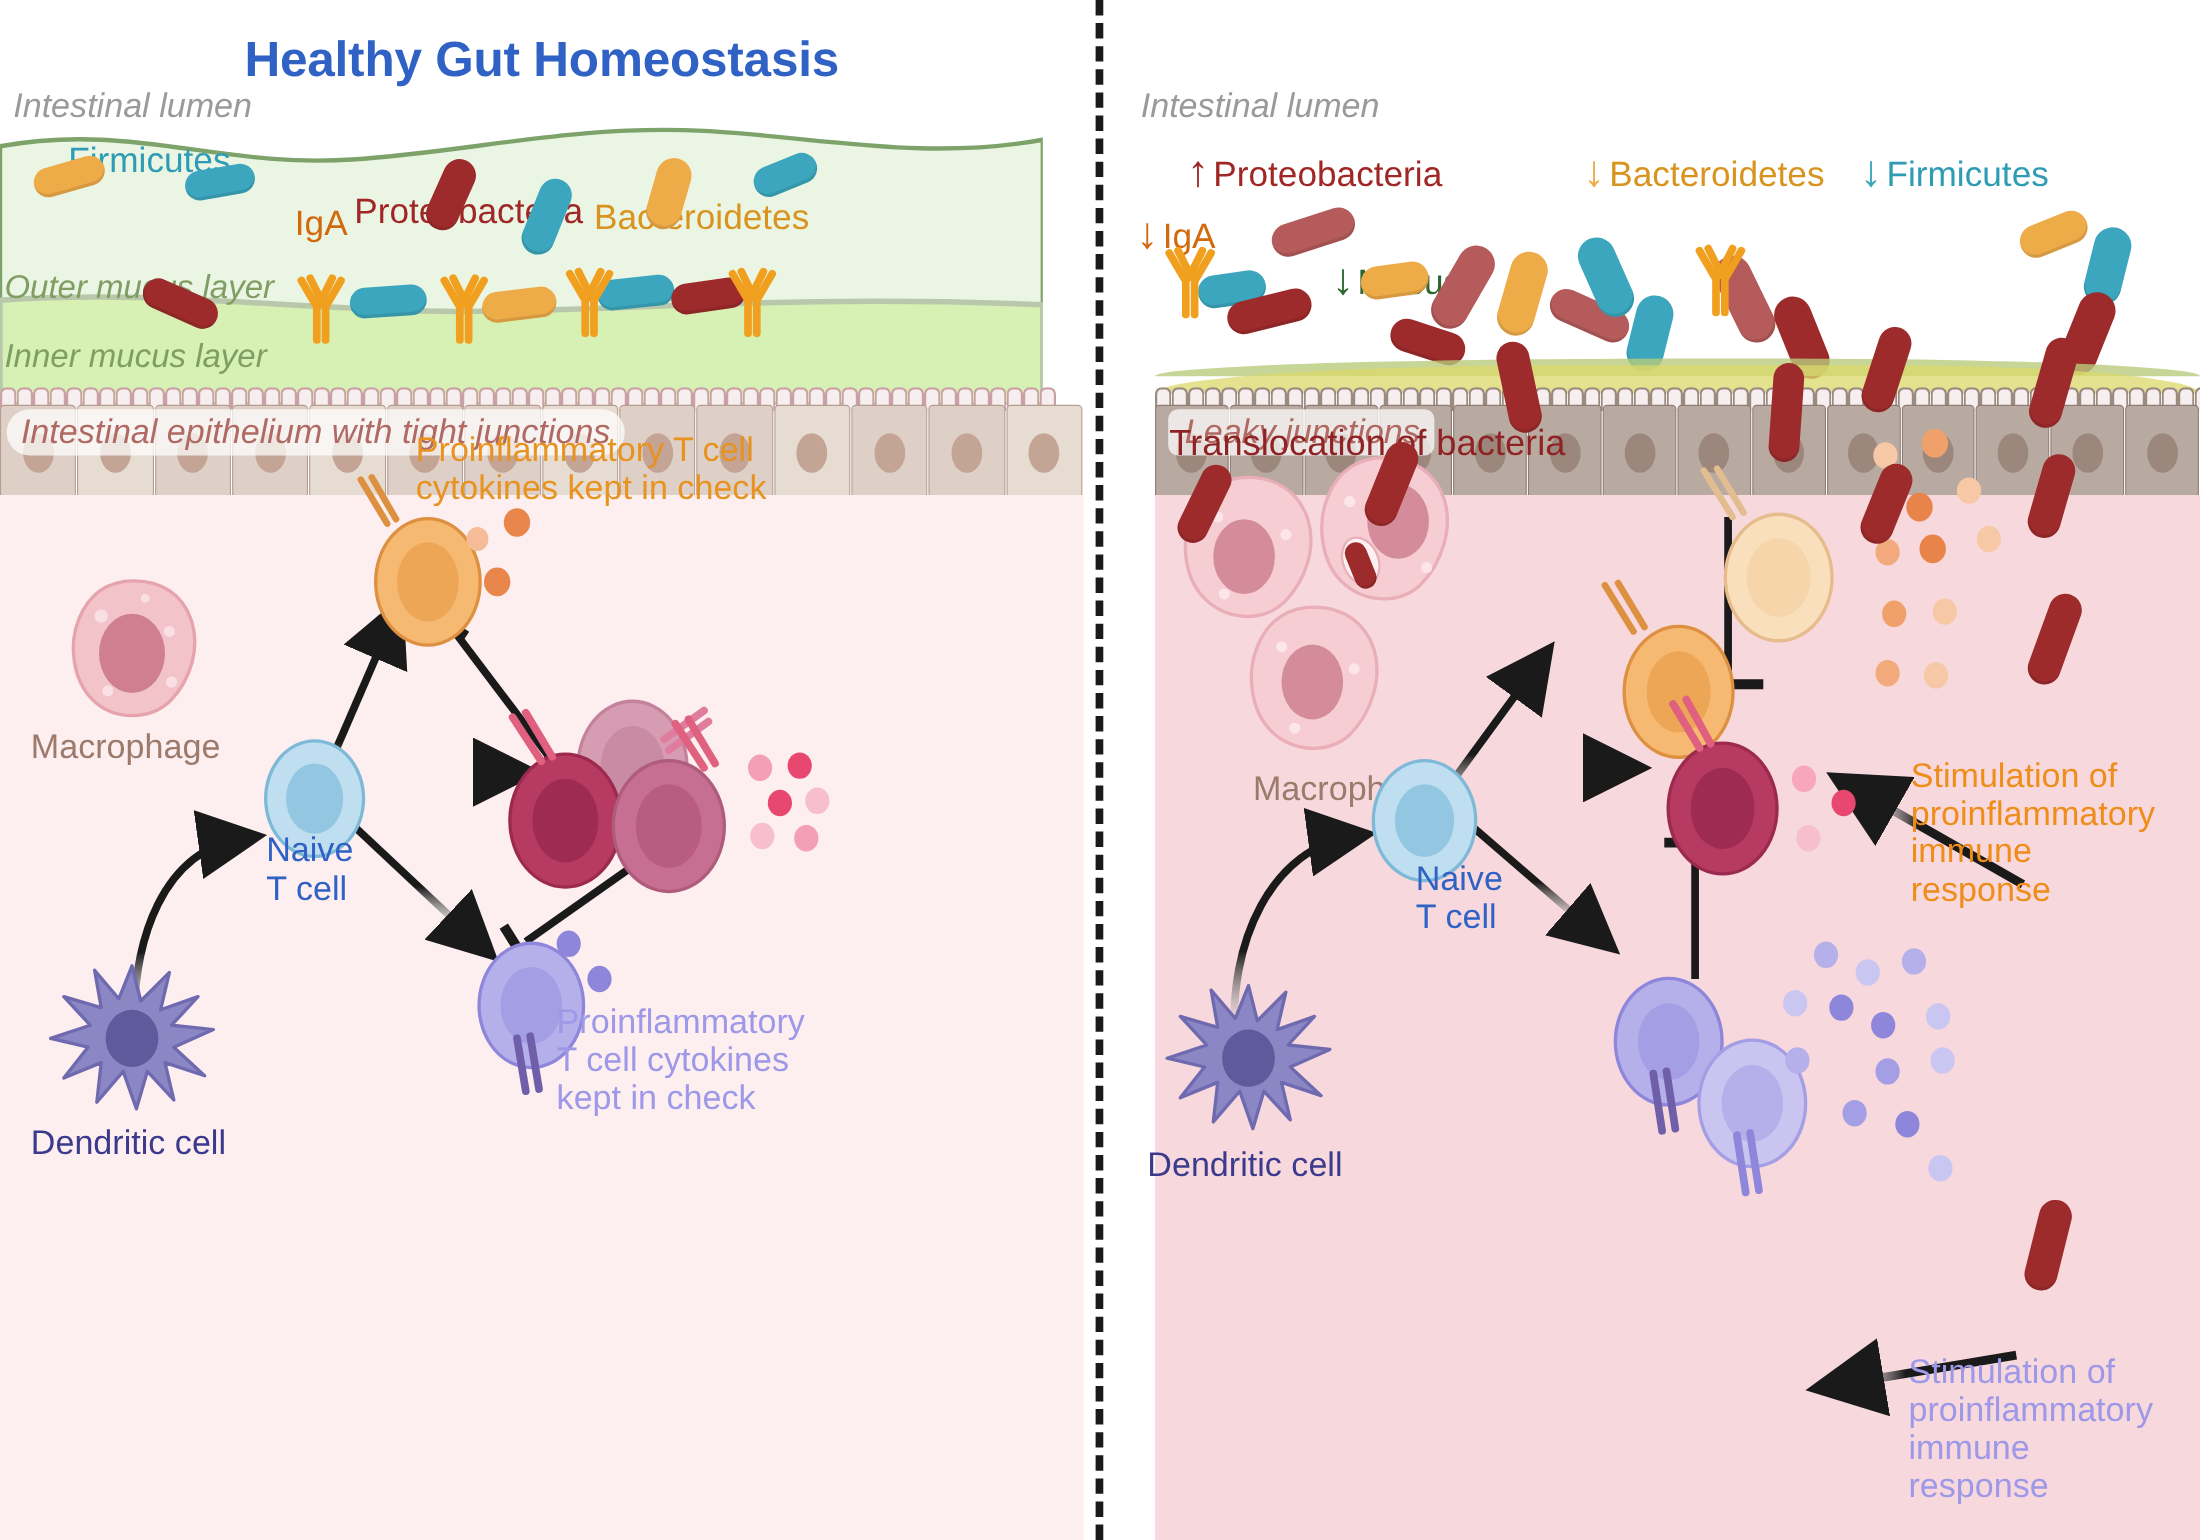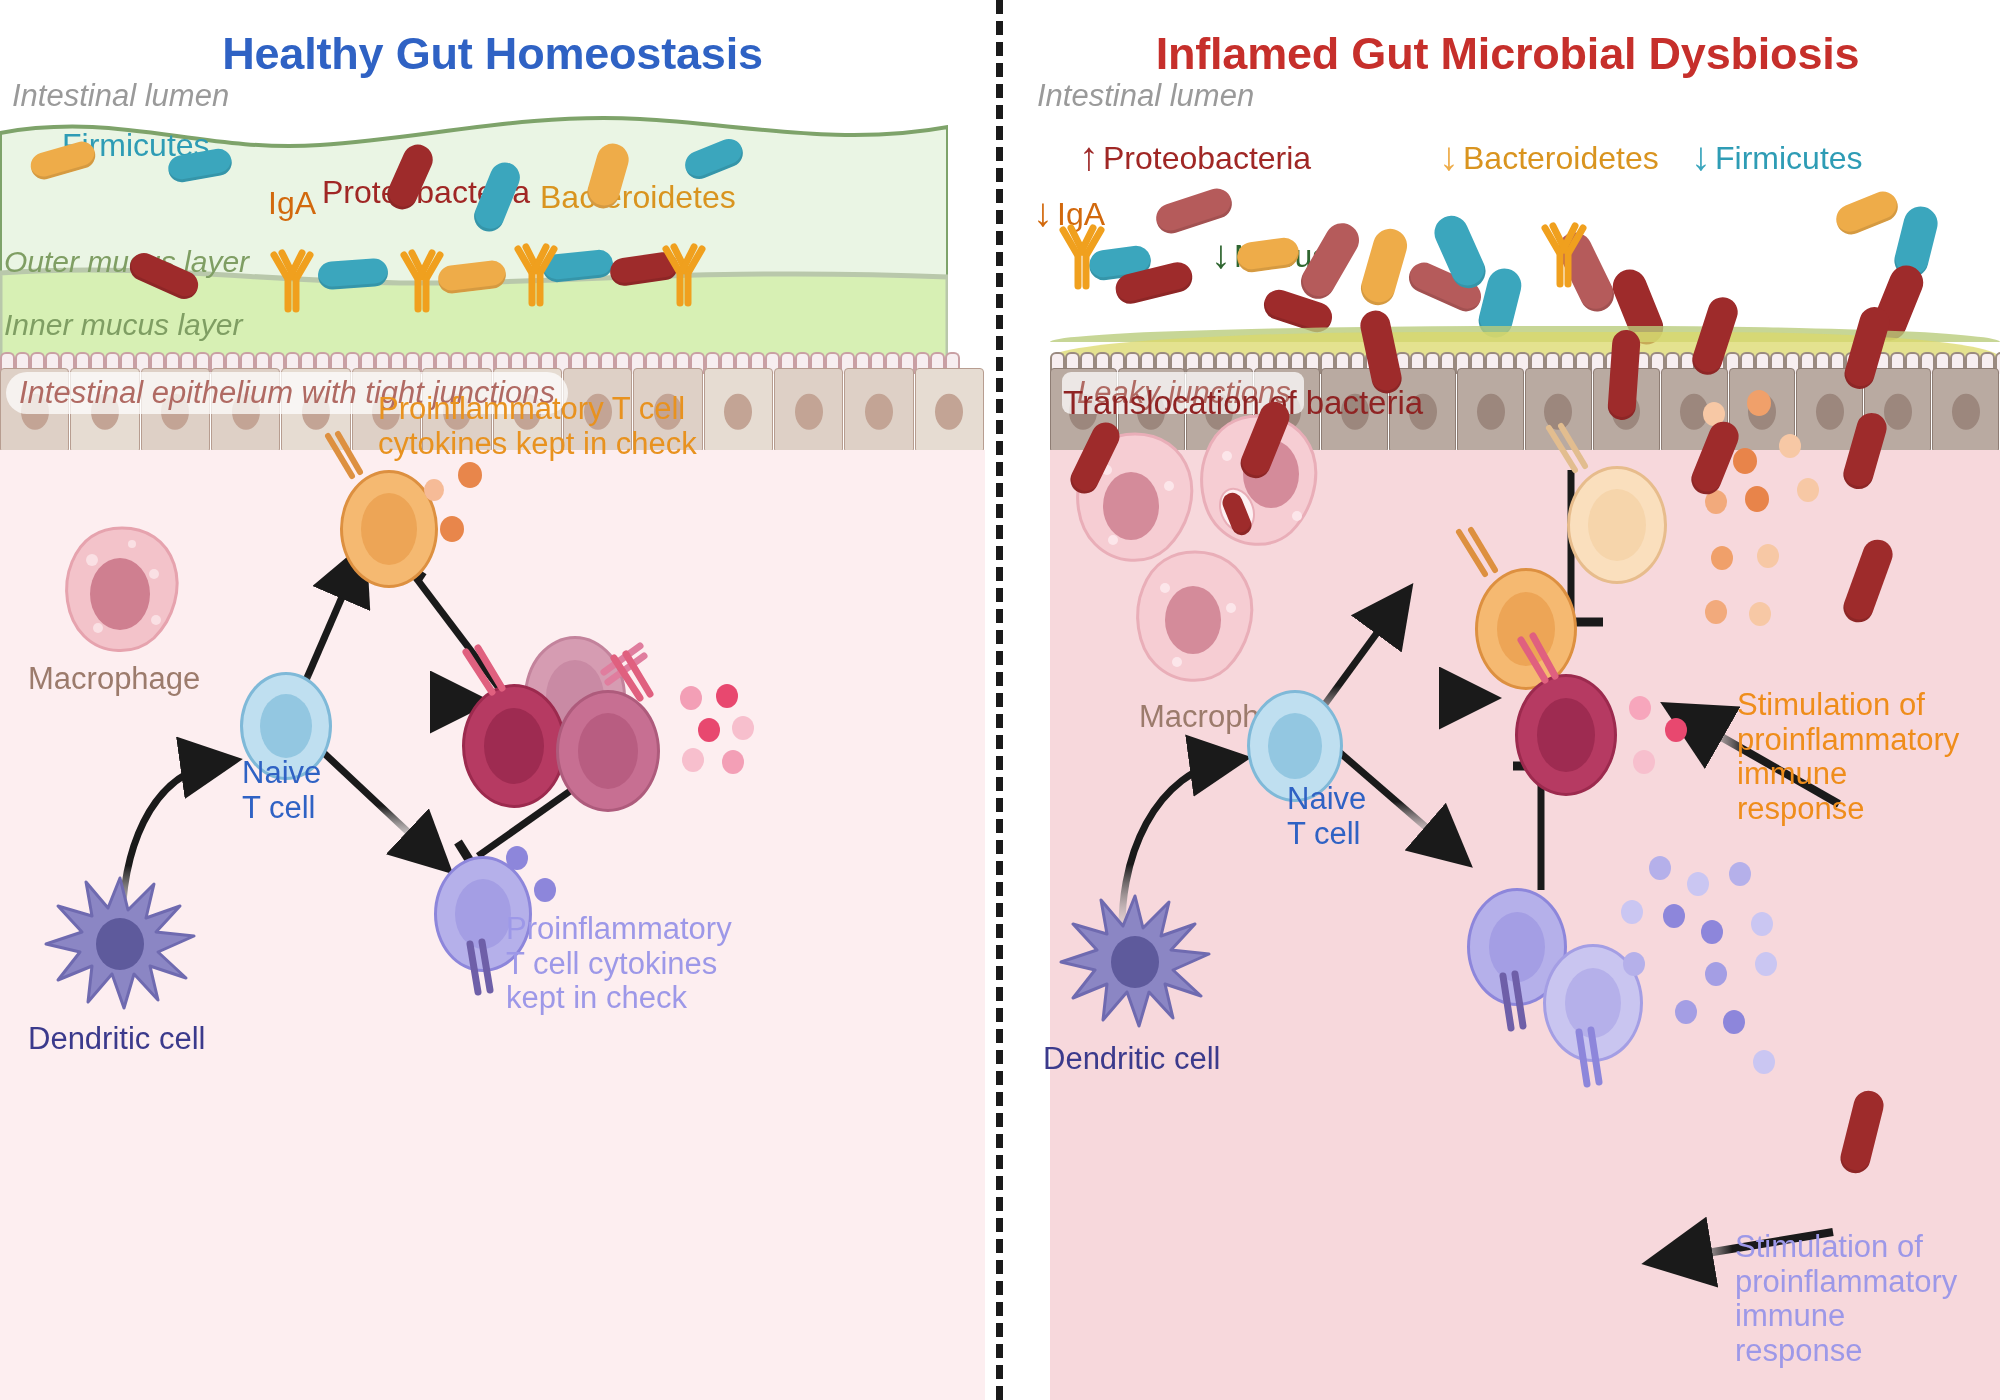--- a/index.html
+++ b/index.html
@@ -438,21 +438,20 @@
     <svg class="dendritic" style="left:36px;top:862px;" width="170" height="160">
       <path d="M84,16 L92,48 L118,22 L110,56 L144,44 L120,70 L158,74 L122,90 L150,116 L114,104 L122,138
                L98,112 L88,146 L76,112 L52,140 L56,104 L22,118 L44,90 L10,82 L46,70 L22,44 L56,54 L50,20 L72,46 Z" fill="#8b86c4" stroke="#6f6ab0" stroke-width="3" stroke-linejoin="round"></path>
       <ellipse cx="84" cy="82" rx="24" ry="26" fill="#5e5a9c"></ellipse>
     </svg>
     <div class="txt t-navy" style="left:28px;top:1022px;">Dendritic cell</div>
   </div>
 
   <div class="panel" id="panel-right">
 
-    <div class="ptitle" id="title-right">Inflamed Gut Microbial Dysbiosis</div>
 
     <div class="lumen-label" style="left:22px;top:78px;">Intestinal lumen</div>
 
     <div style="position:absolute;left:64px;top:140px;display:flex;align-items:flex-start;">
       <span class="arrowglyph" style="color:#9e2b2b;margin-right:4px;">↑</span>
       <span class="legend lg-prot" style="position:static;">Proteobacteria</span>
     </div>
 
     <div style="position:absolute;left:424px;top:140px;display:flex;align-items:flex-start;">
       <span class="arrowglyph" style="color:#eeac49;margin-right:4px;">↓</span>

